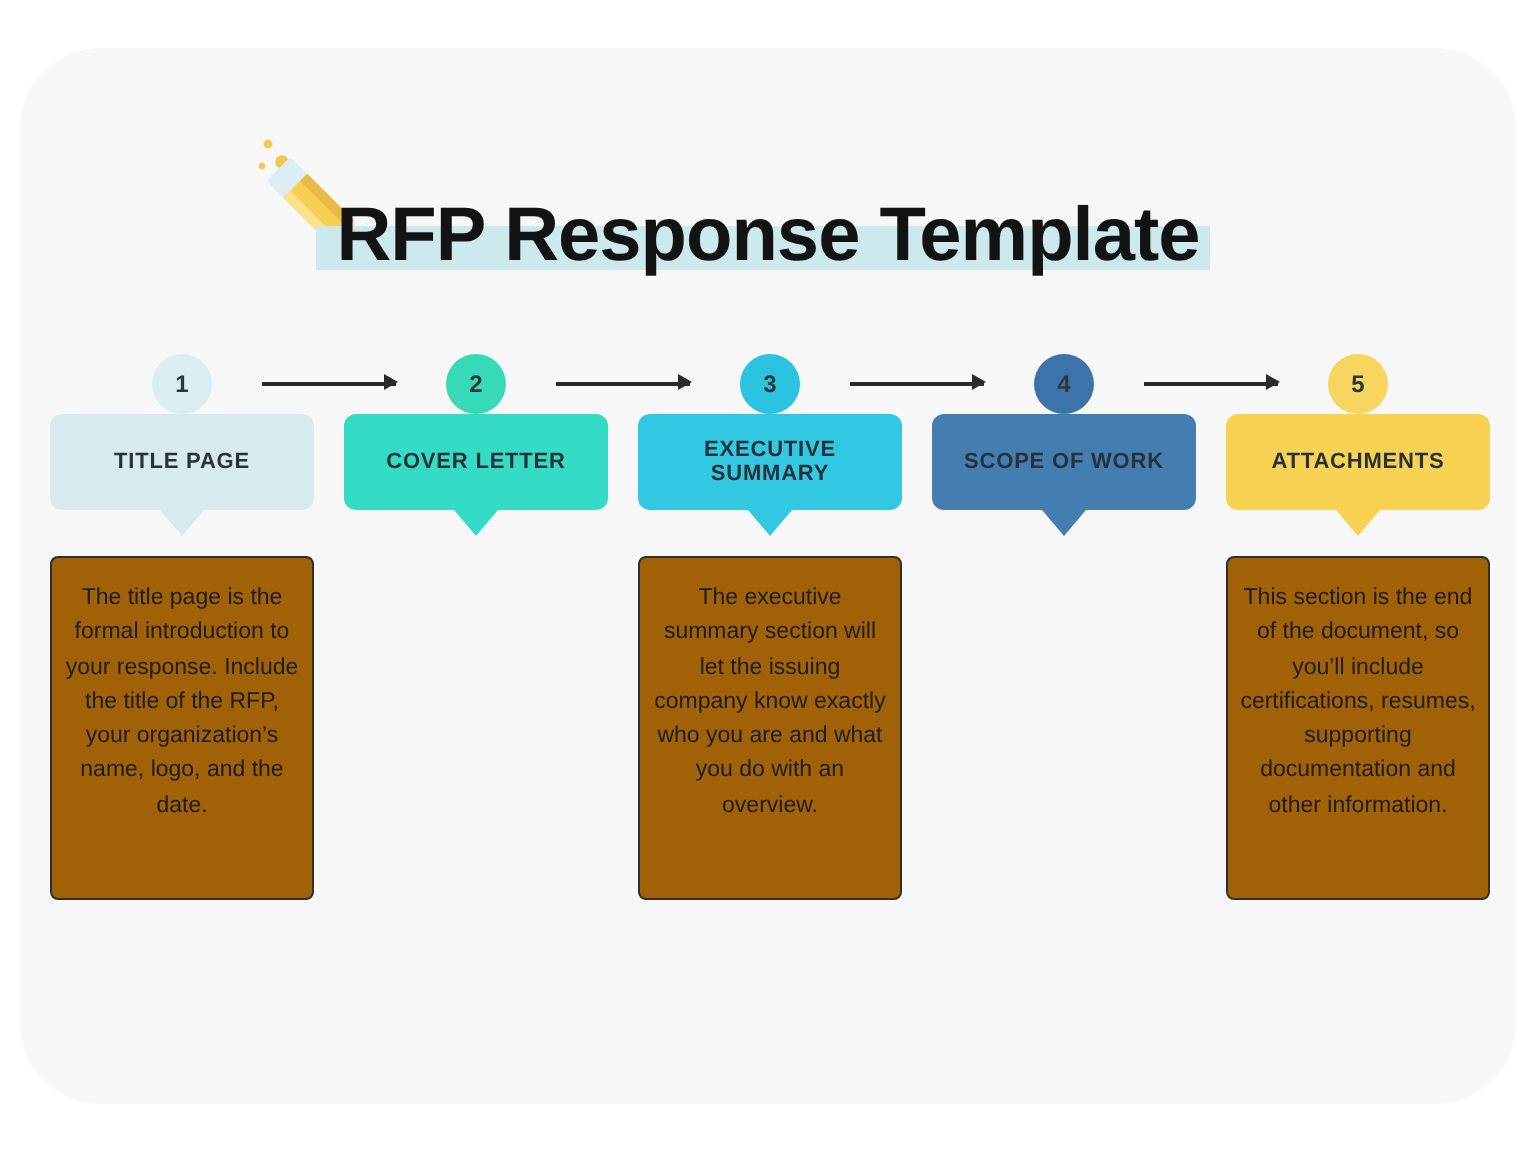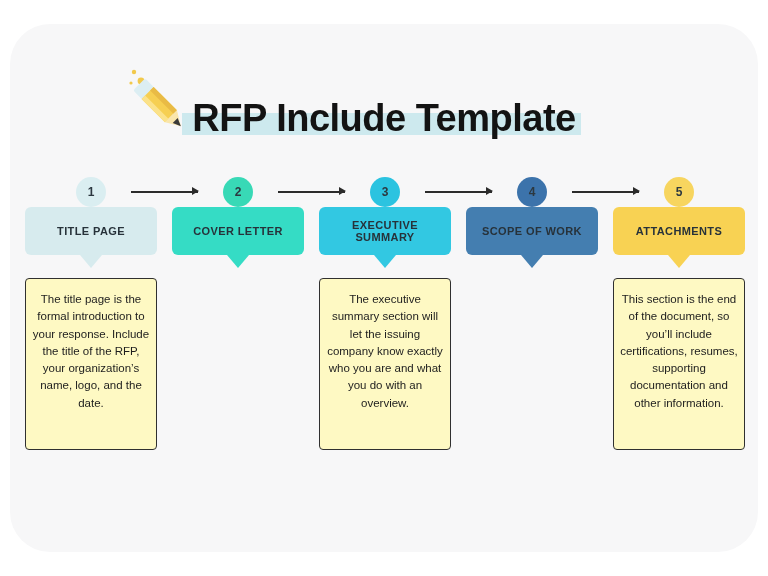--- a/index.html
+++ b/index.html
@@ -44,21 +44,21 @@
     width:0;height:0;
     border-left:11px solid transparent;border-right:11px solid transparent;
     border-top:13px solid var(--tab-color,#ccc);
   }
   .step-tab-label{
     font-size:11px;font-weight:700;letter-spacing:0.4px;color:#27323a;
     text-align:center;padding:0 4px;
   }
   .step-card{
     margin-top:23px;height:172px;box-sizing:border-box;
-    background:#fef9c3;border:1.5px solid #303030;border-radius:4px;
+    background:#a16207;border:1.5px solid #303030;border-radius:4px;
     padding:12px 6px;display:flex;justify-content:center;
   }
   .step-desc{
     margin:0;font-size:11.5px;line-height:1.5;text-align:center;color:#1d1d1d;
   }
   
   .arrow{
     position:absolute;top:191px;width:67px;height:1.5px;
     background:var(--arrow-color,#2b2b2b);
   }
@@ -84,21 +84,21 @@
     <rect x="30" y="32" width="5" height="33" fill="#fbe28a"></rect>
     <rect x="42" y="32" width="5" height="33" fill="#e9bb45"></rect>
     <polygon points="30,65 47,65 38.5,79" fill="#f9e6ad"></polygon>
     <polygon points="35,71 42,71 38.5,79" fill="#3a3a3a"></polygon>
   </g>
 </svg>
 
 <div class="title-row">
   <div class="title-inner">
     <span class="title-highlight"></span>
-    <span class="title-text">RFP Include Template</span>
+    <span class="title-text">RFP Response Template</span>
   </div>
 </div>
 
 <div class="flow">
 
   <div class="col c0" style="--tab-color: #d7ebee; --circle-color: #daeef1;">
     <div class="step-circle">1</div>
     <div class="step-tab">
       <span class="step-tab-label">TITLE PAGE</span>
     </div>

